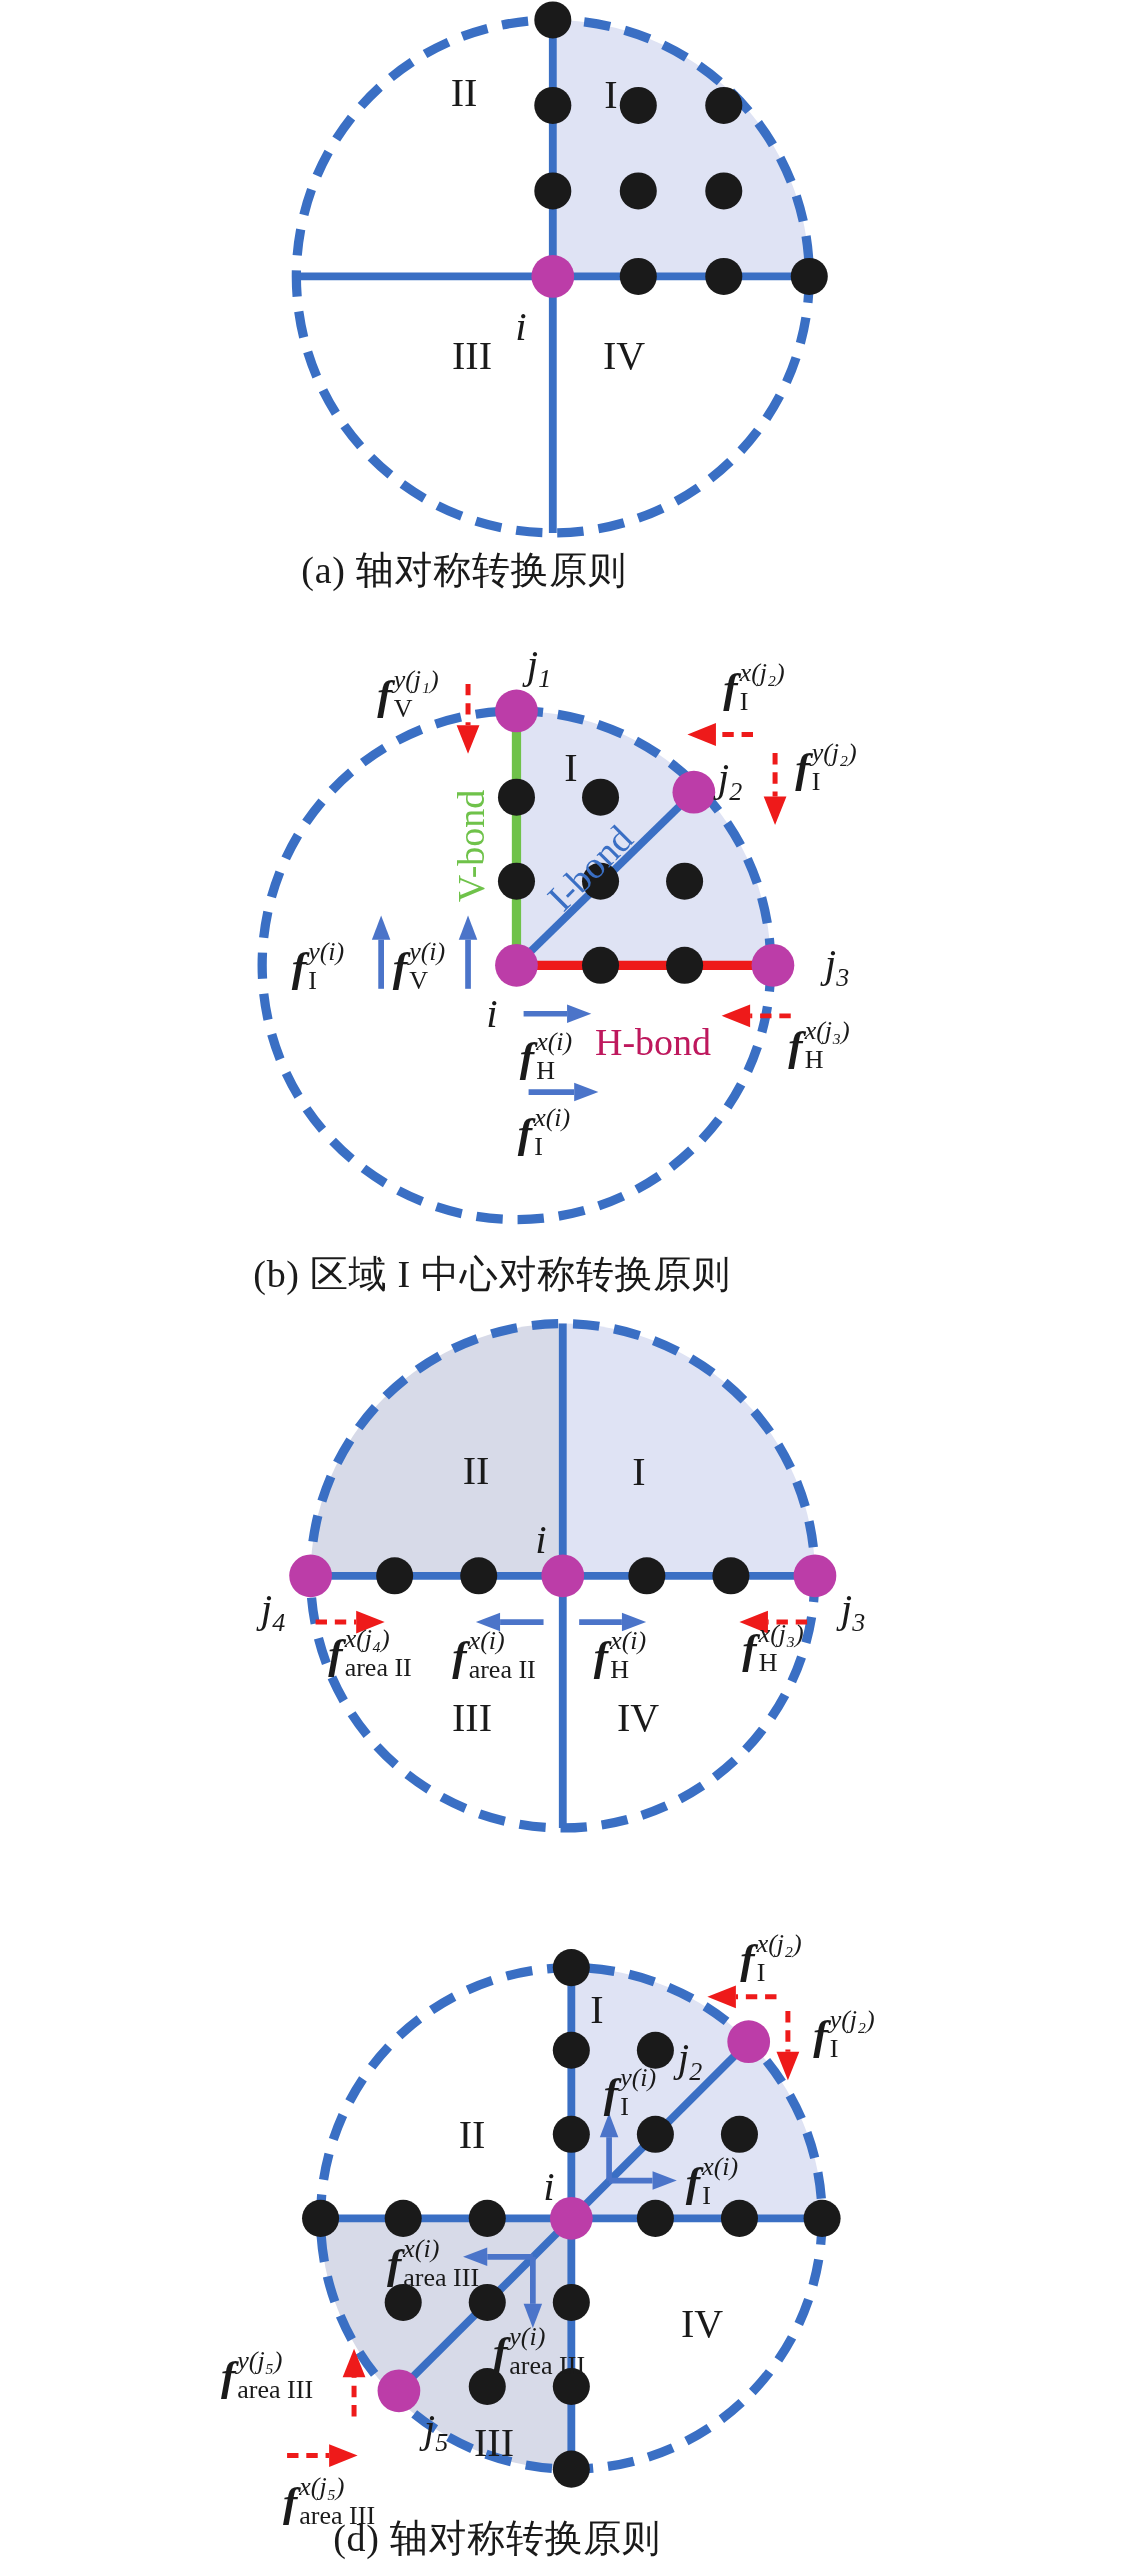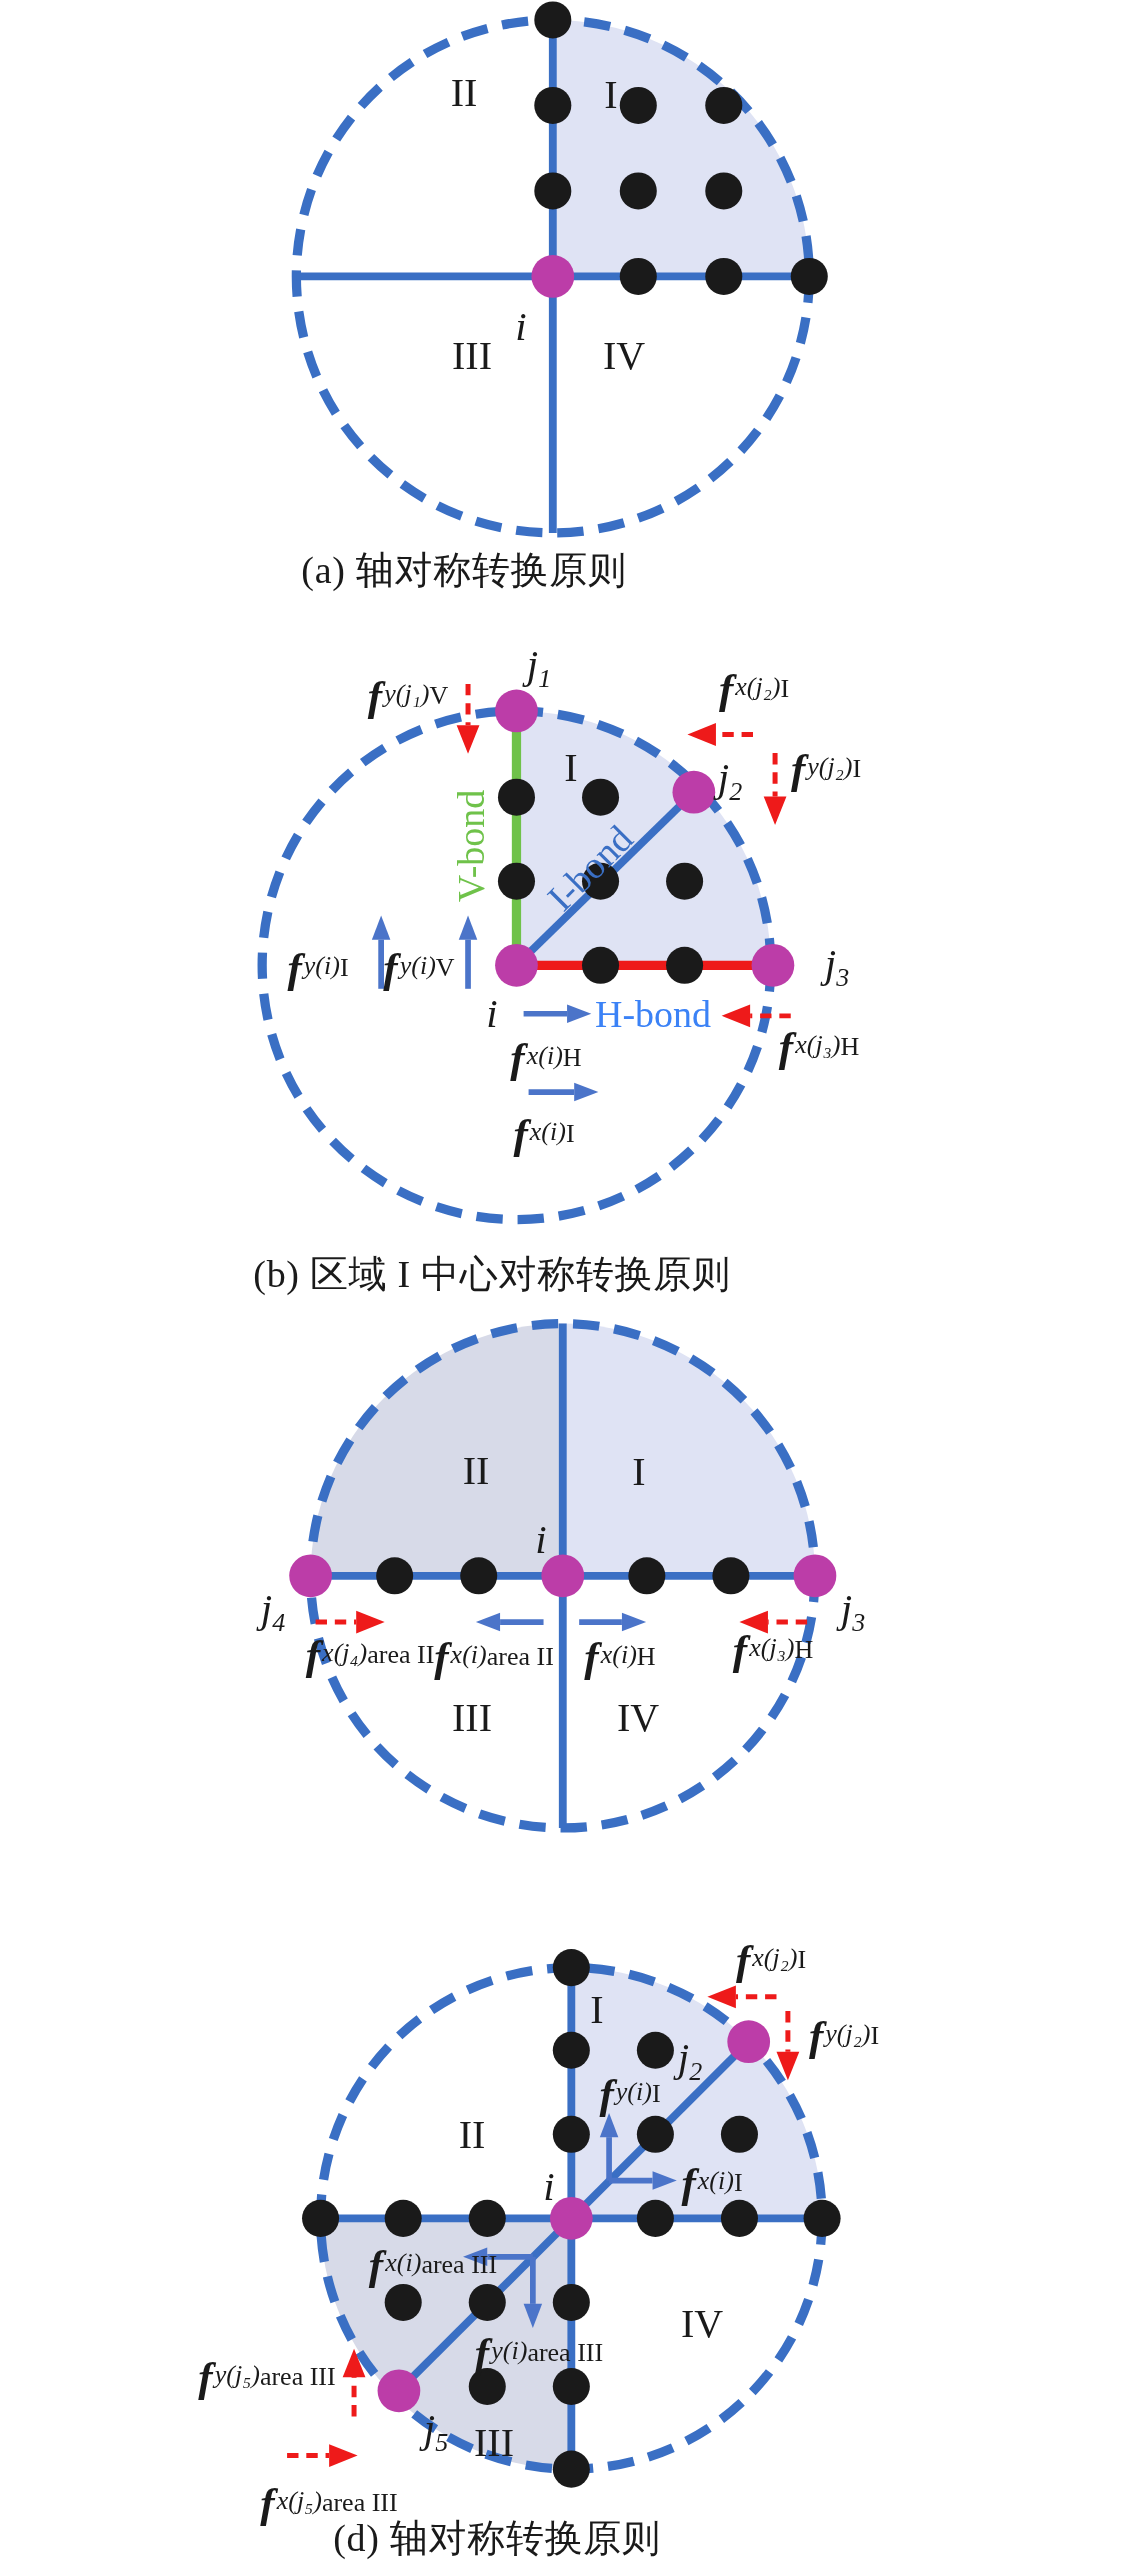--- a/index.html
+++ b/index.html
@@ -7,26 +7,26 @@
         font-family:"Liberation Serif","DejaVu Serif",serif;color:#1a1a1a;}
   svg.art{position:absolute;left:0;top:0;width:1122px;height:2576px;}
   .lbl{position:absolute;transform:translate(-50%,-50%);white-space:nowrap;line-height:1;}
   .rom{font-size:40px;}
   .ij{font-size:41px;font-style:italic;}
   .ij sub{font-size:26px;font-style:italic;line-height:0;}
   .cap{font-size:38px;letter-spacing:0.7px;}
   .bond{font-size:38px;}
   .green{color:#6fc24a;}
   .blue{color:#3a6fc4;}
-  .red{color:#3b82f6;}
+  .red{color:#be185d;margin-top:28px;}
   .rot90{transform:translate(-50%,-50%) rotate(-90deg);}
   .rot45{transform:translate(-50%,-50%) rotate(-45deg);}
   .flabel{position:absolute;transform:translate(-50%,-50%);display:flex;align-items:center;white-space:nowrap;}
   .fch{font-size:43px;font-weight:bold;font-style:italic;padding-right:2.1px;}
-  .stk{display:inline-flex;flex-direction:row;align-items:flex-start;font-size:26px;line-height:1.02;}
+  .stk{display:inline-flex;flex-direction:column;align-items:flex-start;font-size:26px;line-height:1.02;}
   .sup{font-style:italic;}
   .sub{font-style:normal;margin-top:2.1px;}
 </style>
 </head>
 <body>
 
 <div class="page">
 
 <svg class="art" viewBox="0 0 1575 3616">
 

